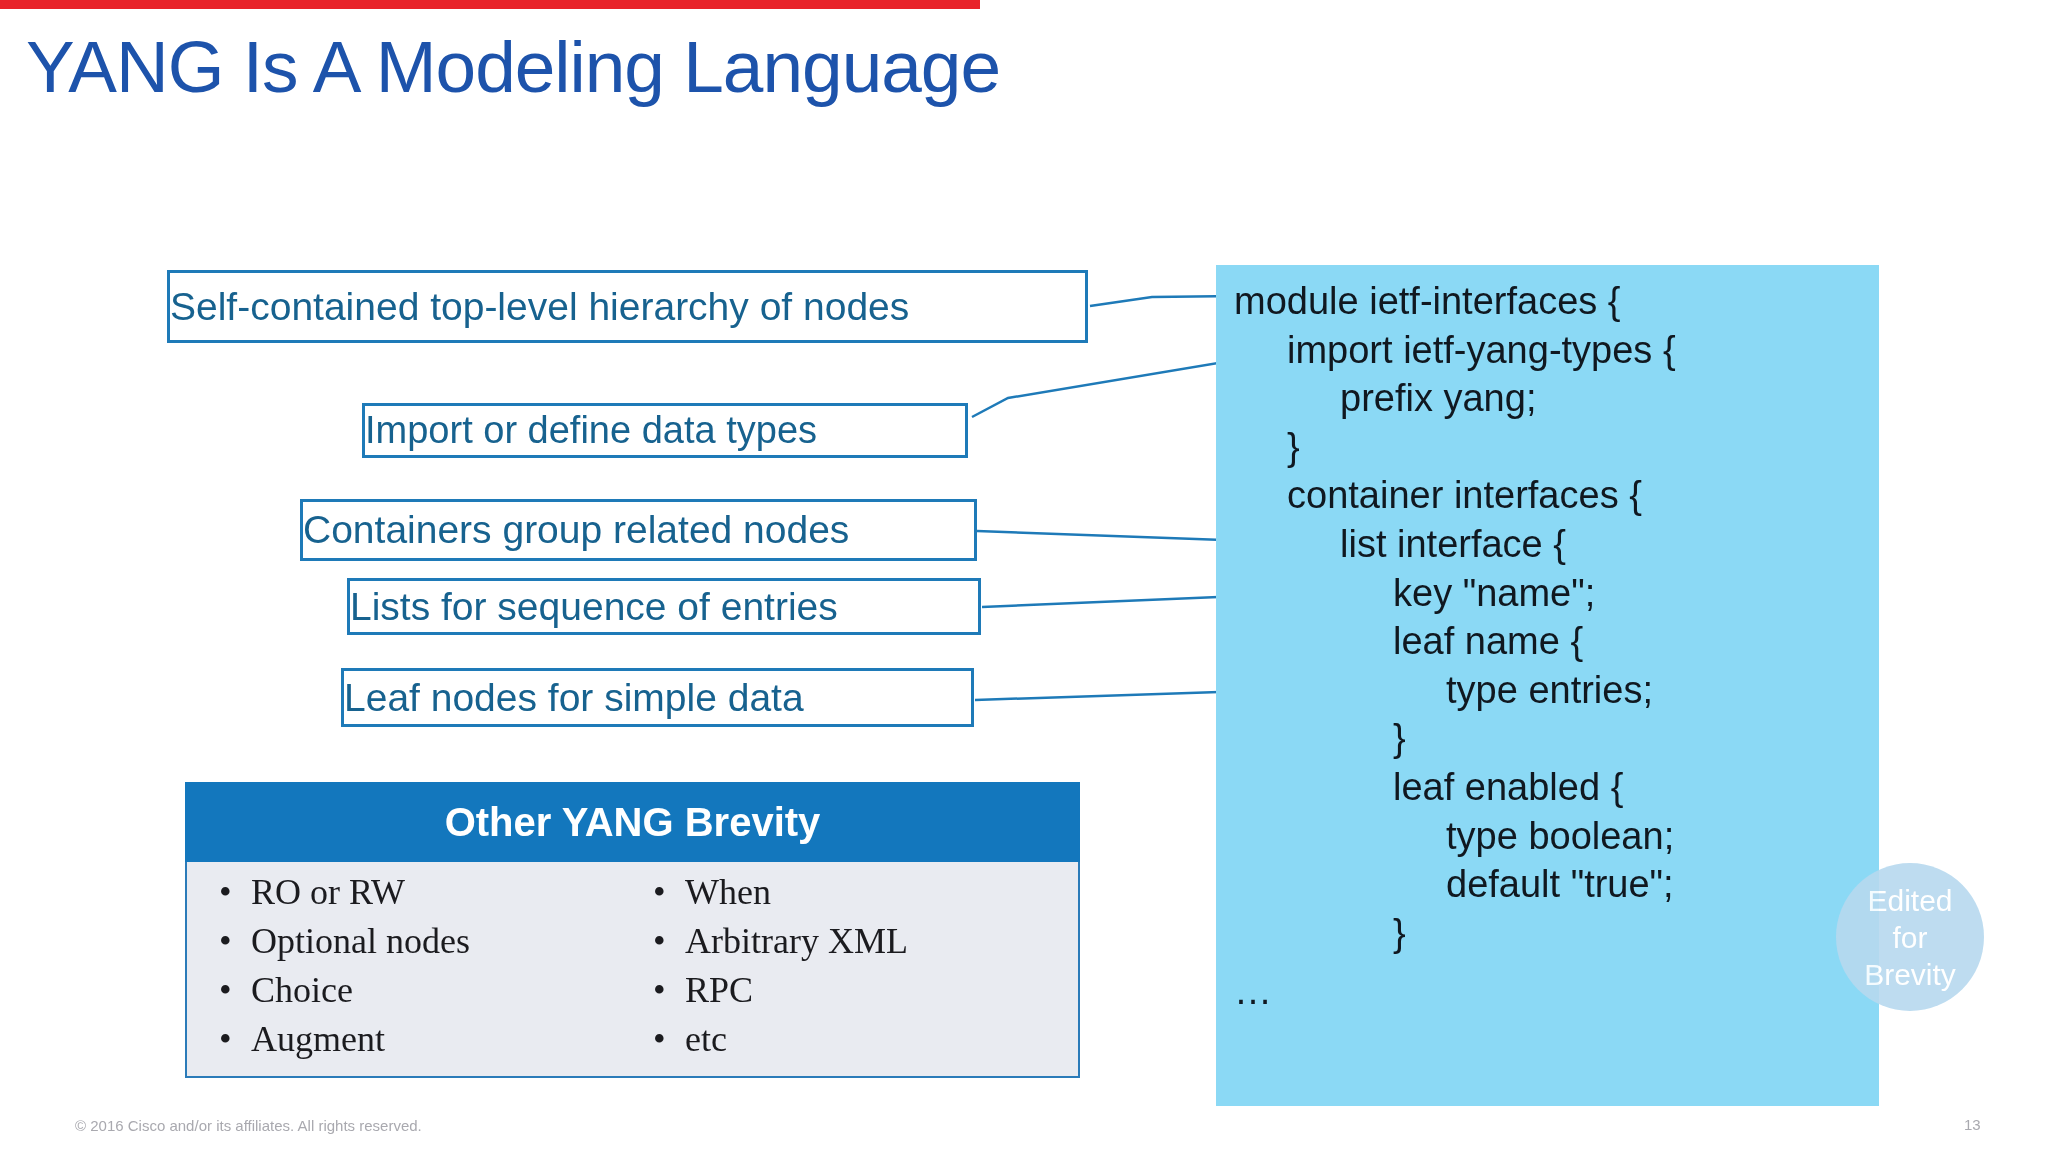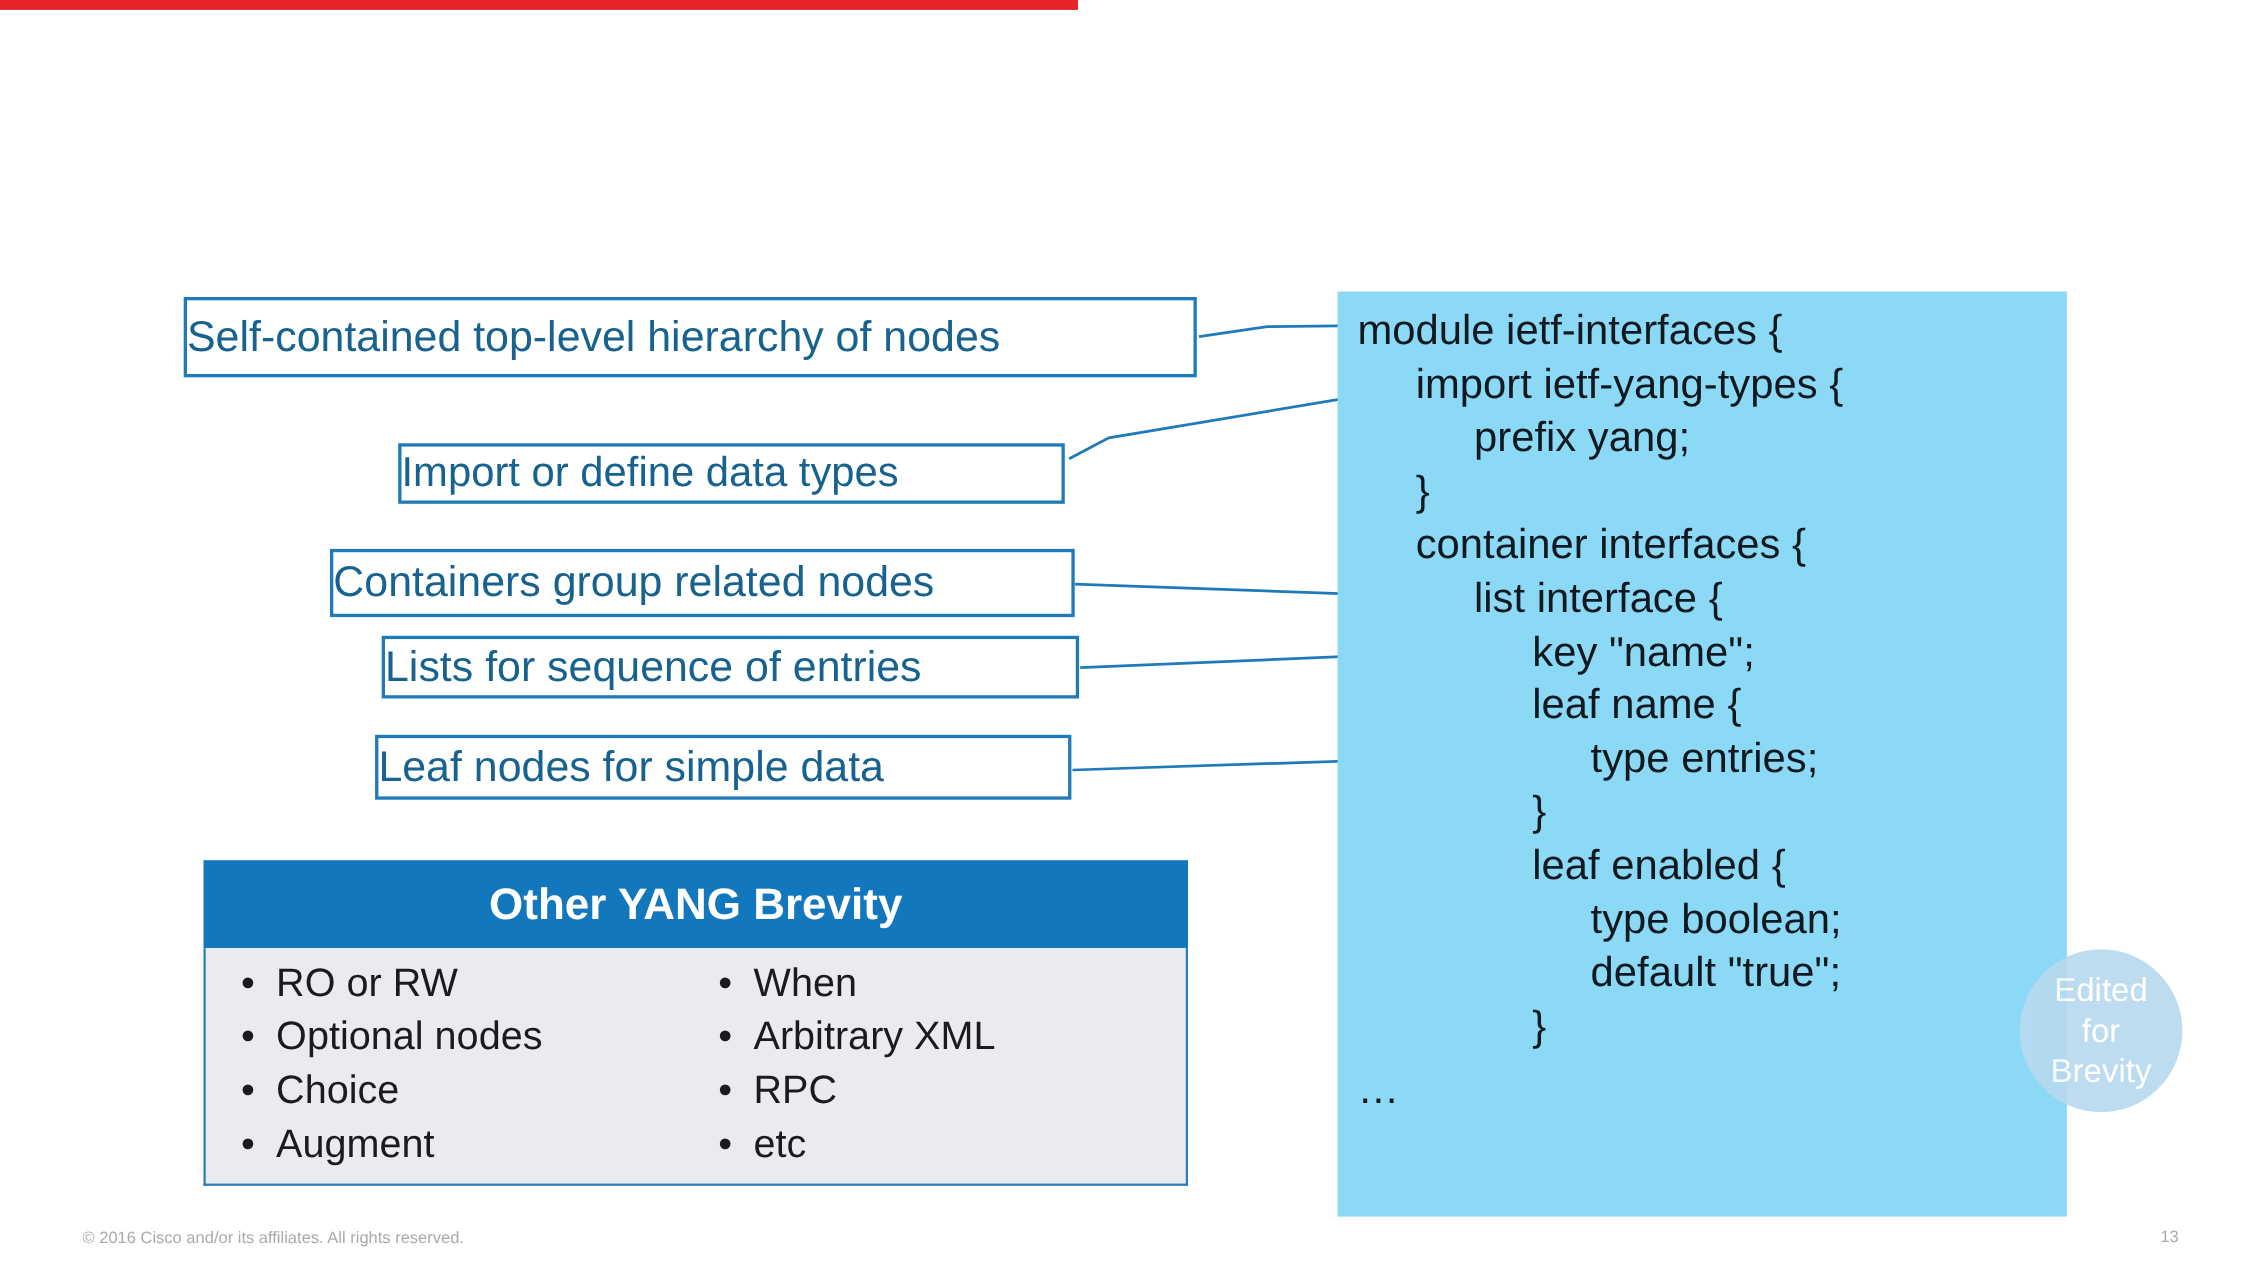--- a/index.html
+++ b/index.html
@@ -48,21 +48,21 @@
     background:var(--table-header-bg,#1377bd);
     color:var(--table-header-text,#ffffff);
     font-size:40px;font-weight:700;
   }
   .features-body{
     display:flex;height:216px;box-sizing:border-box;
     background:var(--table-body-bg,#e9ebf1);
     border:2px solid var(--table-border,#2b7bb9);border-top:none;
     padding-top:6px;
   }
-  .features-body ul{list-style:none;margin:0;padding:0;}
+  .features-body ul{list-style:none;margin:0;padding:0;font-family:Liberation Serif, serif;}
   .features-body ul.col-0{margin-left:28px;width:434px;}
   .features-body ul.col-1{margin-left:0;}
   .features-body li{
     position:relative;padding-left:36px;font-size:36px;line-height:49px;
     color:#1b1b1f;white-space:nowrap;
   }
   .features-body li::before{content:"•";position:absolute;left:4px;}
   .badge{
     position:absolute;left:1836px;top:863px;width:148px;height:148px;border-radius:50%;
     background:var(--badge-bg,#b7d9ef);opacity:0.9;
@@ -78,20 +78,21 @@
     color:var(--footer-text,#a9a9af);
   }
 </style>
 </head>
 <body>
 
 <div class="slide">
 
   <div class="top-accent"></div>
 
+  <h1 class="title">YANG Is A Modeling Language</h1>
 
   <svg class="connectors" viewBox="0 0 2048 1152">
     <polyline points="1090,306 1152,297 1238,296"></polyline>
     <polyline points="972,417 1008,398 1284,352"></polyline>
     <polyline points="977,531 1282,542"></polyline>
     <polyline points="982,607 1338,592"></polyline>
     <polyline points="975,700 1402,686"></polyline>
   </svg>
 
   <div class="callout c1">

